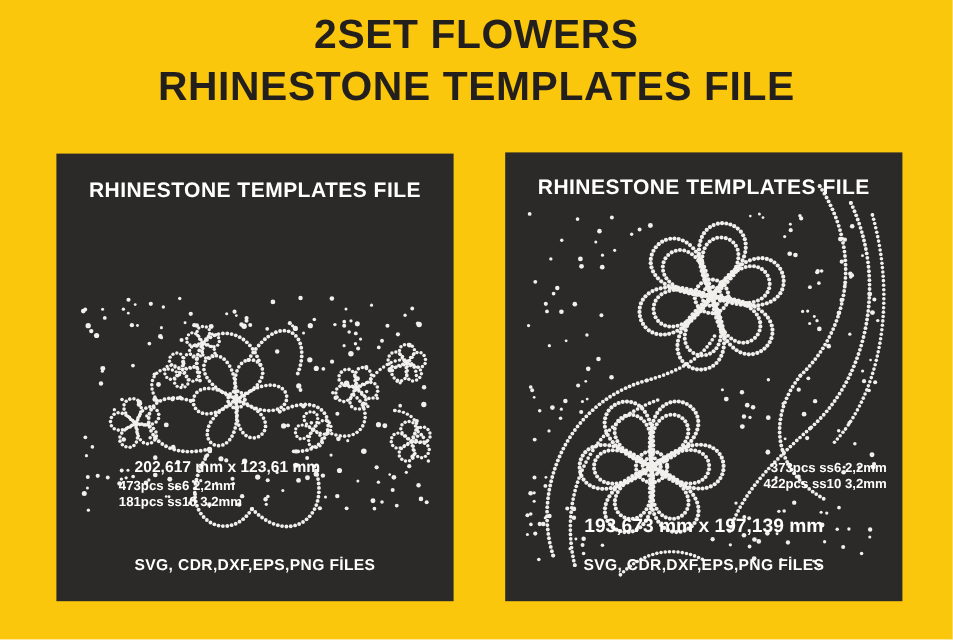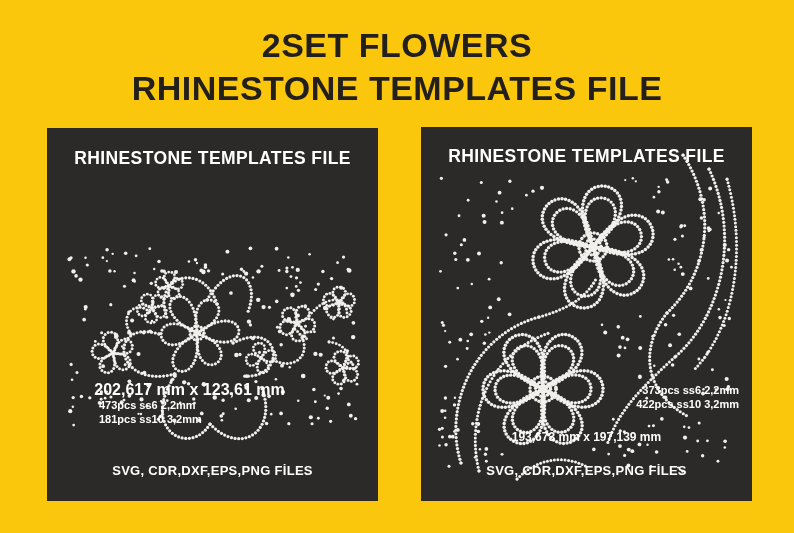--- a/index.html
+++ b/index.html
@@ -16,21 +16,21 @@
     width: 794px;
     height: 533px;
     background: #FBC70D;
     overflow: hidden;
   }
 
   
   .title-block {
     position: absolute;
     left: 0;
-    top: 24px;
+    top: 8px;
     width: 794px;
     text-align: center;
   }
   .title-line {
     display: block;
     color: #231F1C;
     font-family: "Liberation Sans", sans-serif;
     font-weight: bold;
     letter-spacing: 0.5px;
     white-space: nowrap;
@@ -92,21 +92,21 @@
     color: #FFFFFF;
     font-family: "Liberation Sans", sans-serif;
     font-weight: bold;
     white-space: nowrap;
   }
 
   
   #left-dims {
     left: 0; top: 253px; width: 285px;
     text-align: center;
-    font-size: 16px;
+    font-size: 13px;
   }
   #left-counts {
     left: 20px; top: 270px;
     font-size: 11px;
     line-height: 14px;
     text-align: left;
     margin-left: 32px;
   }
   #left-formats {
     left: 0; top: 335px; width: 331px;
@@ -118,21 +118,21 @@
   
   #right-counts {
     right: 13px; top: 256px;
     font-size: 11px;
     line-height: 14px;
     text-align: right;
   }
   #right-dims {
     left: 0; top: 303px; width: 331px;
     text-align: center;
-    font-size: 12px;
+    font-size: 16px;
   }
   #right-formats {
     left: 0; top: 336px; width: 331px;
     text-align: center;
     font-size: 13px;
     letter-spacing: 0.3px;
   }
 
   .meta-line { display: block; }
 </style>

